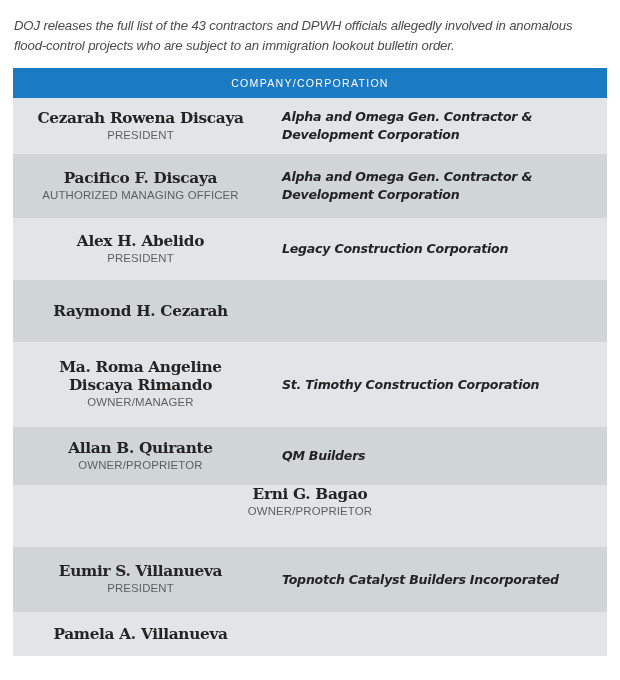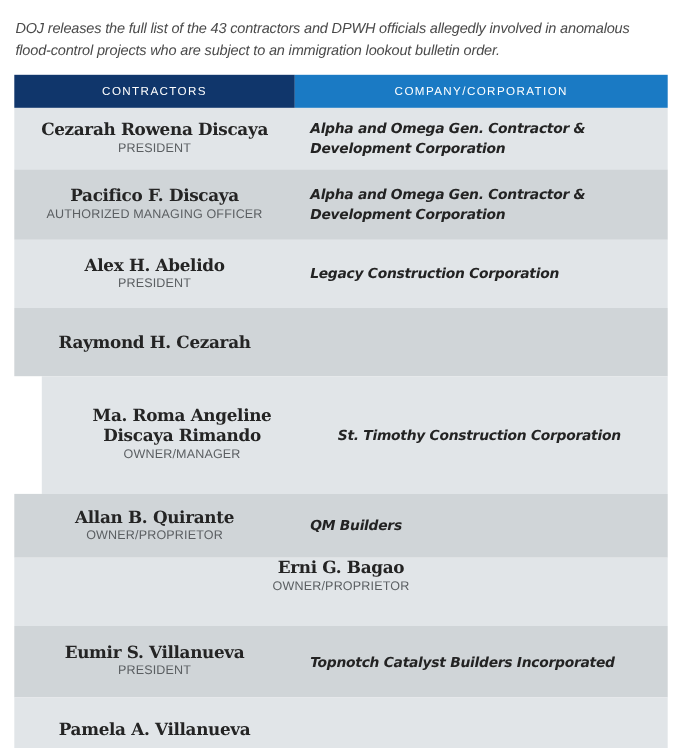--- a/index.html
+++ b/index.html
@@ -121,21 +121,20 @@
 </head>
 <body>
 
 <div class="page">
 
   <div class="caption">DOJ releases the full list of the 43 contractors and DPWH officials allegedly involved in anomalous flood-control projects who are subject to an immigration lookout bulletin order.</div>
 
   <div class="table">
 
     <div class="thead">
-      <div class="th th-contractors">CONTRACTORS</div>
       <div class="th th-company">COMPANY/CORPORATION</div>
     </div>
 
     <div id="tbody">
         <div class="row odd" style="height: 56px;">
           <div class="cell-name">
             <div class="person-name">Cezarah Rowena Discaya</div>
             <div class="person-title">PRESIDENT</div>
           </div>
           <div class="cell-company">
@@ -161,21 +160,21 @@
           <div class="cell-company">
             <div class="company-name">Legacy Construction Corporation</div>
           </div>
         </div>
         <div class="row even" style="height: 62px;">
           <div class="cell-name">
             <div class="person-name">Raymond H. Cezarah</div>
           </div>
           <div class="cell-company"></div>
         </div>
-        <div class="row odd" style="height: 107px; margin-left: 25px;">
+        <div class="row odd" style="height: 85px;">
           <div class="cell-name">
             <div class="person-name">Ma. Roma Angeline
 Discaya Rimando</div>
             <div class="person-title">OWNER/MANAGER</div>
           </div>
           <div class="cell-company">
             <div class="company-name">St. Timothy Construction Corporation</div>
           </div>
         </div>
         <div class="row even" style="height: 58px;">
@@ -198,21 +197,21 @@
         </div>
         <div class="row even" style="height: 65px;">
           <div class="cell-name">
             <div class="person-name">Eumir S. Villanueva</div>
             <div class="person-title">PRESIDENT</div>
           </div>
           <div class="cell-company">
             <div class="company-name">Topnotch Catalyst Builders Incorporated</div>
           </div>
         </div>
-        <div class="row odd" style="height: 58px;">
+        <div class="row odd" style="height: 44px;">
           <div class="cell-name">
             <div class="person-name">Pamela A. Villanueva</div>
           </div>
           <div class="cell-company"></div>
         </div>
       </div>
 
   </div>
 </div>
 

